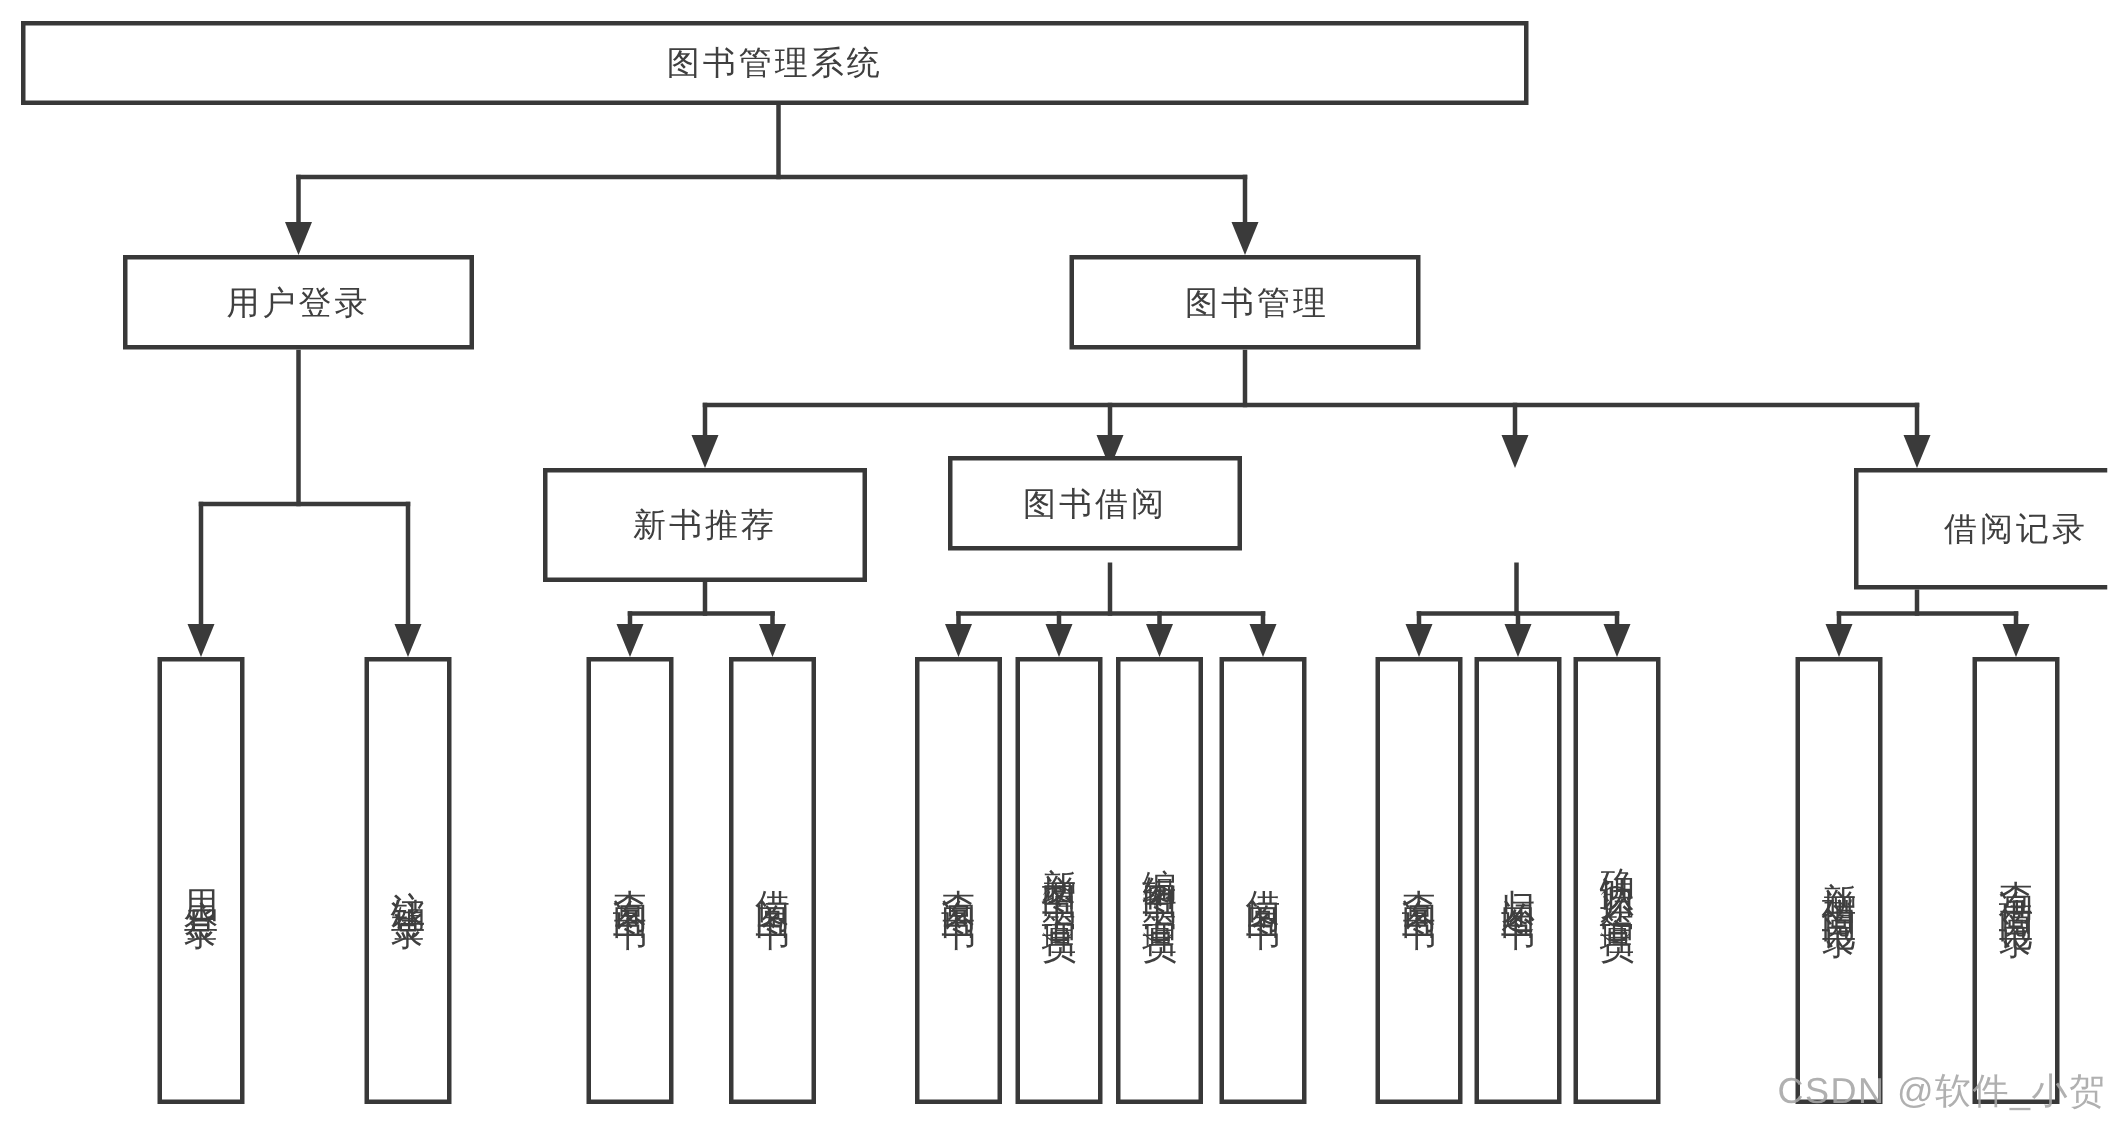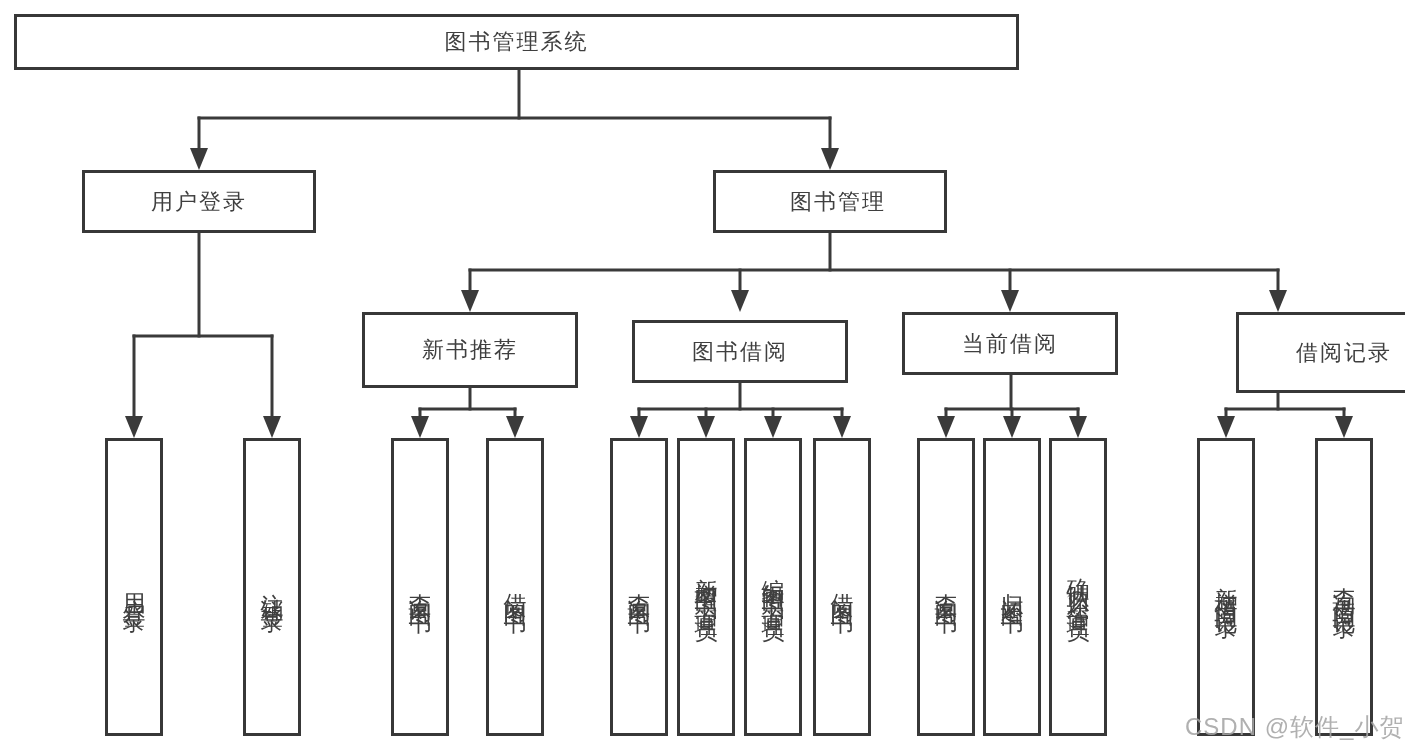--- a/index.html
+++ b/index.html
@@ -132,22 +132,21 @@
       </g>
     </g>
   </svg>
 
   <div class="node hbox" style="left:14px; top:14px; width:1005px; height:56px;">图书管理系统</div>
 
   <div class="node hbox" style="left:82px; top:170px; width:234px; height:63px;">用户登录</div>
   <div class="node hbox" style="left:713px; top:170px; width:234px; height:63px;padding-left:16px;">图书管理</div>
 
   <div class="node hbox" style="left:362px; top:312px; width:216px; height:76px;">新书推荐</div>
-  <div class="node hbox" style="left:632px; top:320px; width:216px; height:63px;">图书借阅</div>
-  <div class="node hbox" style="left:902px; top:312px; width:216px; height:63px;">当前借阅</div>
+  <div class="node hbox" style="left:632px; top:304px; width:196px; height:63px;">图书借阅</div>
   <div class="node hbox" style="left:1236px; top:312px; width:216px; height:81px;">借阅记录</div>
 
   <div class="node vbox" style="left:105px; top:438px; width:58px; height:298px;">用户登录</div>
   <div class="node vbox" style="left:243px; top:438px; width:58px; height:298px;">注销登录</div>
 
   <div class="node vbox" style="left:391px; top:438px; width:58px; height:298px;">查询图书</div>
   <div class="node vbox" style="left:486px; top:438px; width:58px; height:298px;">借阅图书</div>
 
   <div class="node vbox" style="left:610px; top:438px; width:58px; height:298px;">查询图书</div>
   <div class="node vbox" style="left:677px; top:438px; width:58px; height:298px;">新增图书（管理员）</div>

